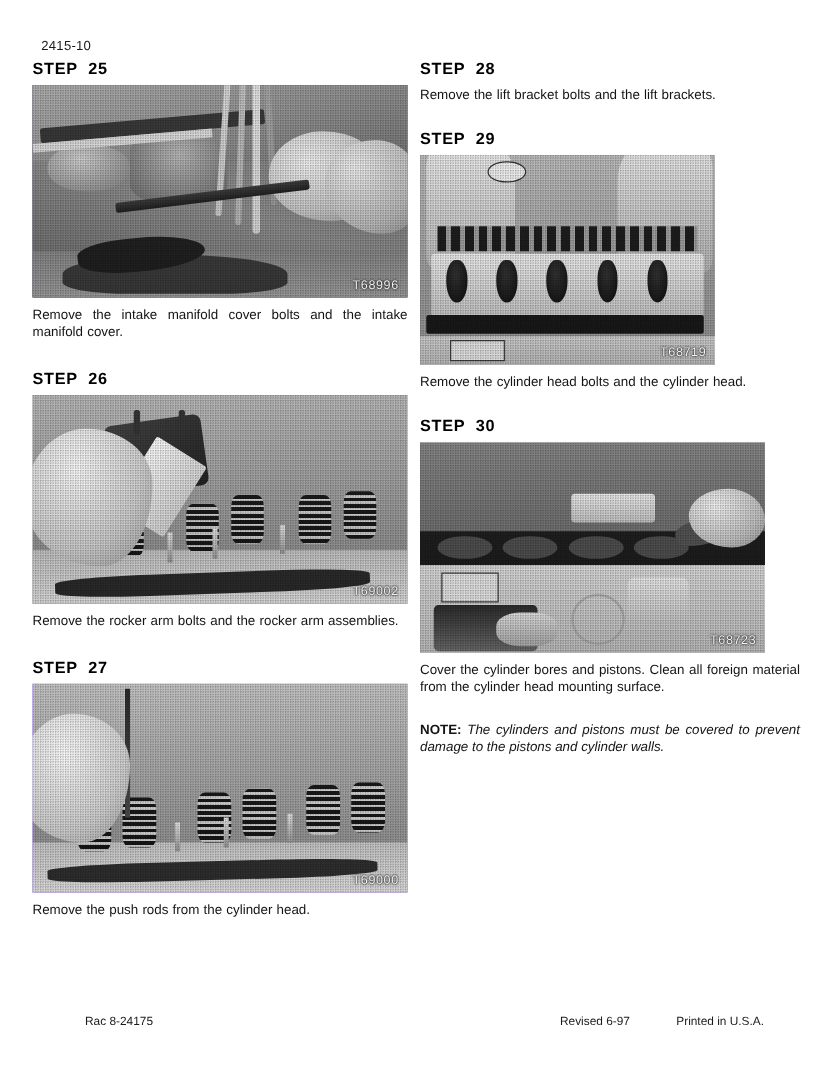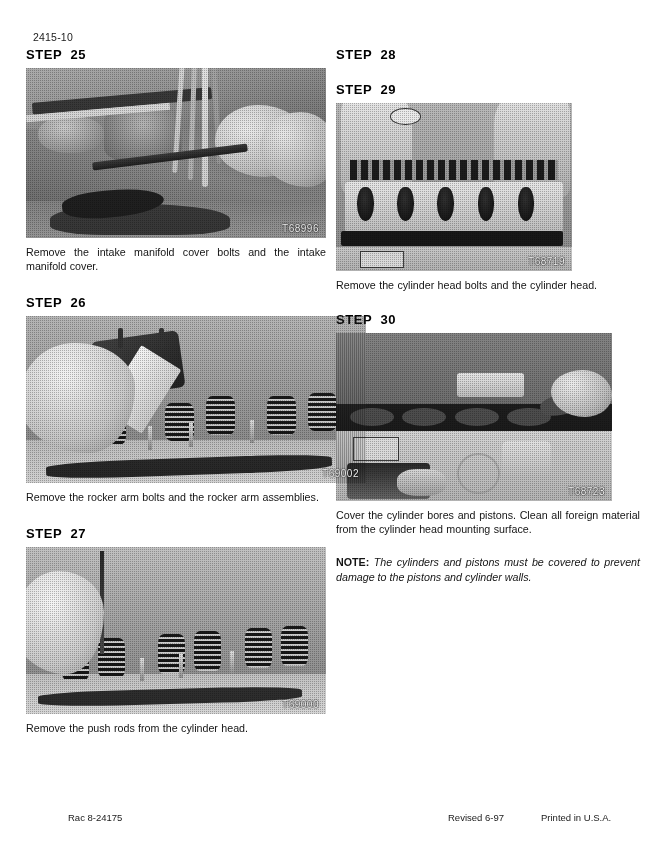--- a/index.html
+++ b/index.html
@@ -142,21 +142,21 @@
       border-radius: 46%; }
   .p25 .cyl2 { left:26%; top:24%; width:26%; height:30%;
       background: radial-gradient(ellipse at 50% 30%, #b7b7b7, #6a6a6a);
       border-radius: 24%; }
   .p25 .low  { left:0; bottom:0; width:100%; height:22%;
       background: linear-gradient(#8b8b8b,#a4a4a4); }
   .p25 .lowdark { left:8%; bottom:2%; width:60%; height:18%;
       background:#3c3c3c; border-radius:50% 50% 30% 30%; }
 
   
-  .p26 { background: #9a9a9a; padding-left: 40px; }
+  .p26 { background: #9a9a9a; }
   .p26 .bg  { inset:0; background: linear-gradient(180deg,#b0b0b0,#9a9a9a 60%,#8c8c8c); }
   .p26 .hand{ left:-2%; top:16%; width:34%; height:66%;
       background: radial-gradient(ellipse at 40% 30%, #fbfbfb, #d2d2d2 60%, #9d9d9d);
       border-radius: 48% 52% 40% 60% / 52% 40% 60% 48%; }
   .p26 .rock{ left:20%; top:12%; width:26%; height:34%;
       background: linear-gradient(140deg,#3a3a3a,#1b1b1b);
       border-radius: 6px; transform: rotate(-8deg); }
   .p26 .rockbar{ left:23%; top:30%; width:22%; height:28%;
       background: linear-gradient(#fafafa,#d6d6d6); transform: rotate(-58deg); border-radius:2px;}
   .p26 .pin1{ left:27%; top:7%; width:5px; height:12%;
@@ -363,20 +363,21 @@
       </div>
       <p class="caption">Remove the push rods from the cylinder head.</p>
     </div>
 
   </div>
 
   <div class="col col-right">
 
     <div class="step-block">
       <div class="step-title">STEP  28</div>
+      <p class="caption">Remove the lift bracket bolts and the lift brackets.</p>
     </div>
 
     <div class="step-block" style="margin-top:20px;">
       <div class="step-title">STEP  29</div>
       <div class="photo p29" style="width:236px;height:168px;">
         <div class="sh bg"></div>
         <div class="sh body1"></div>
           <div class="sh body2"></div>
         <div class="sh badge"></div>
         <div class="sh valverow"></div>

